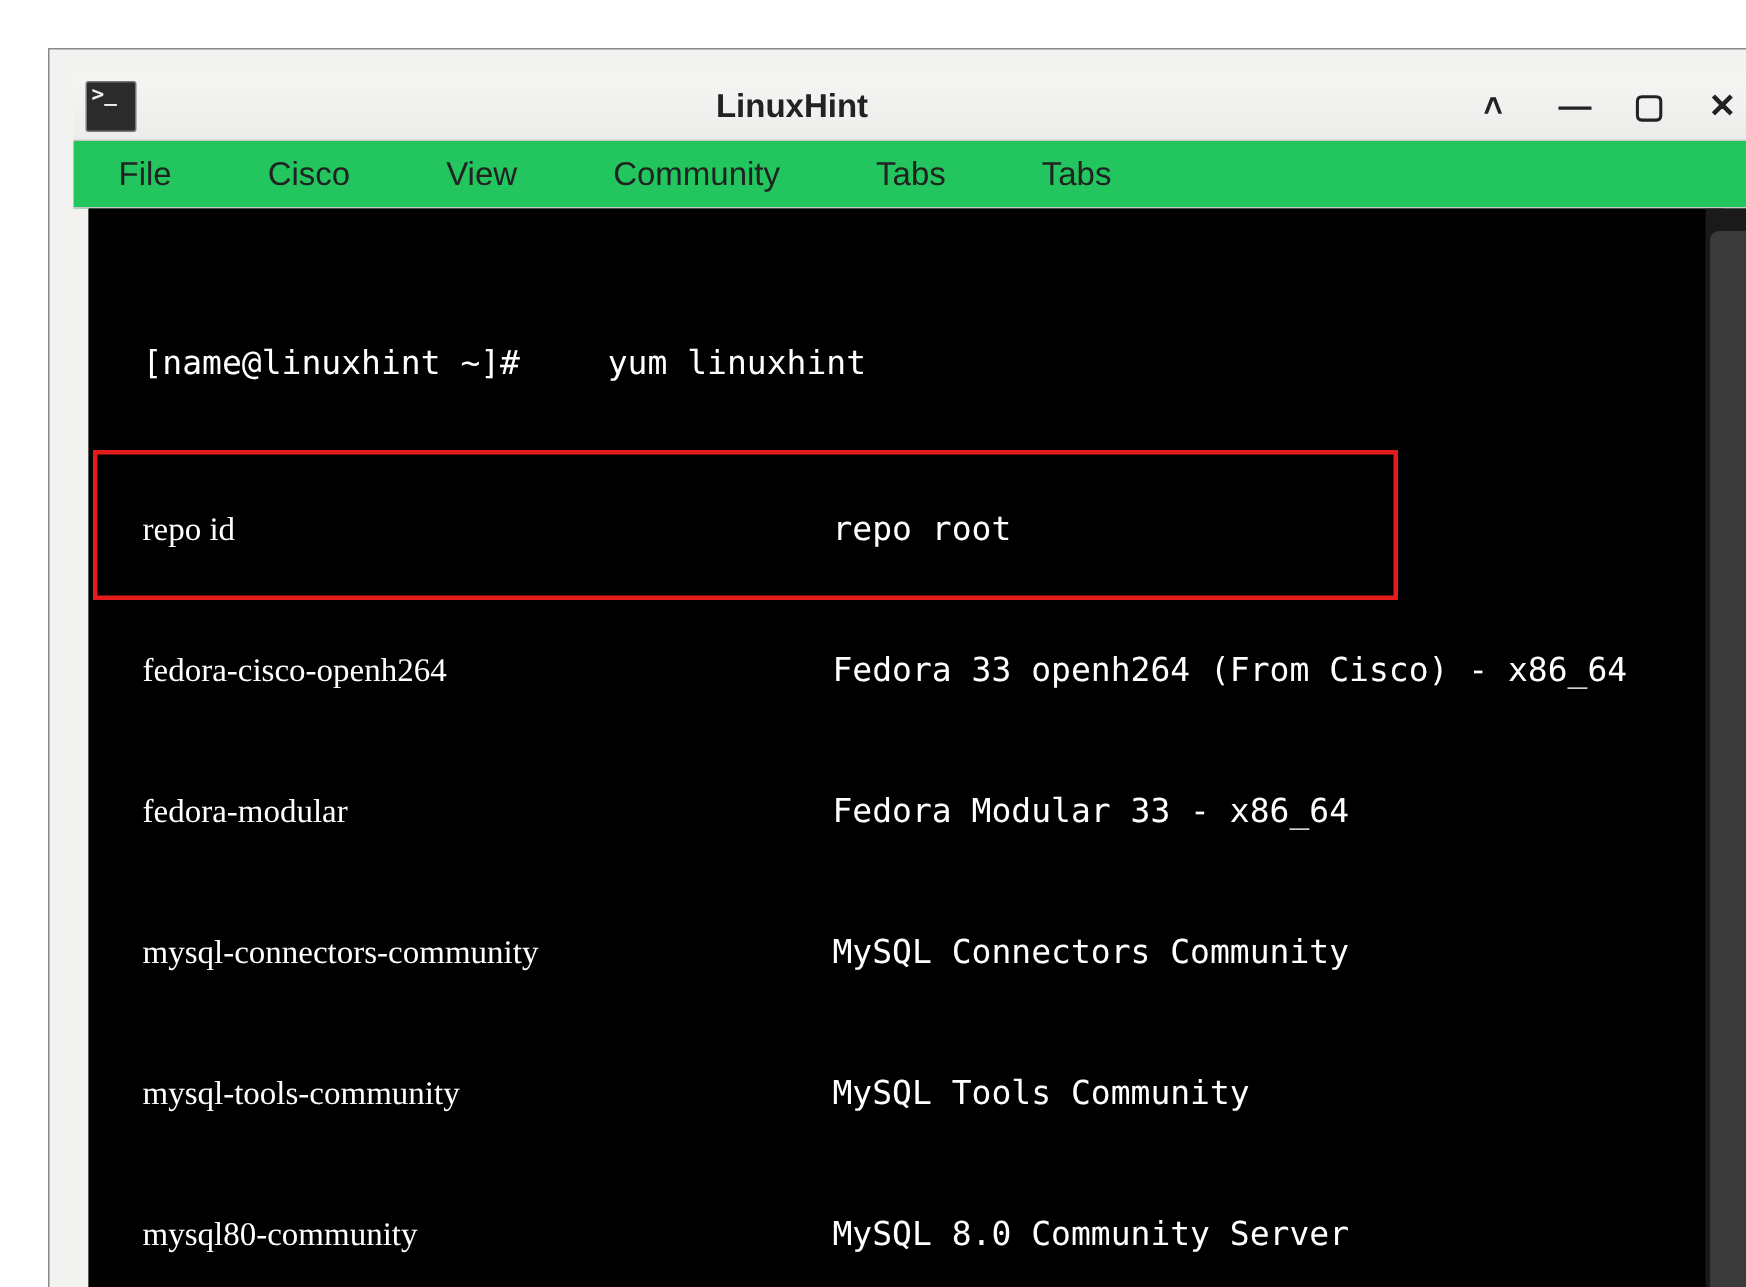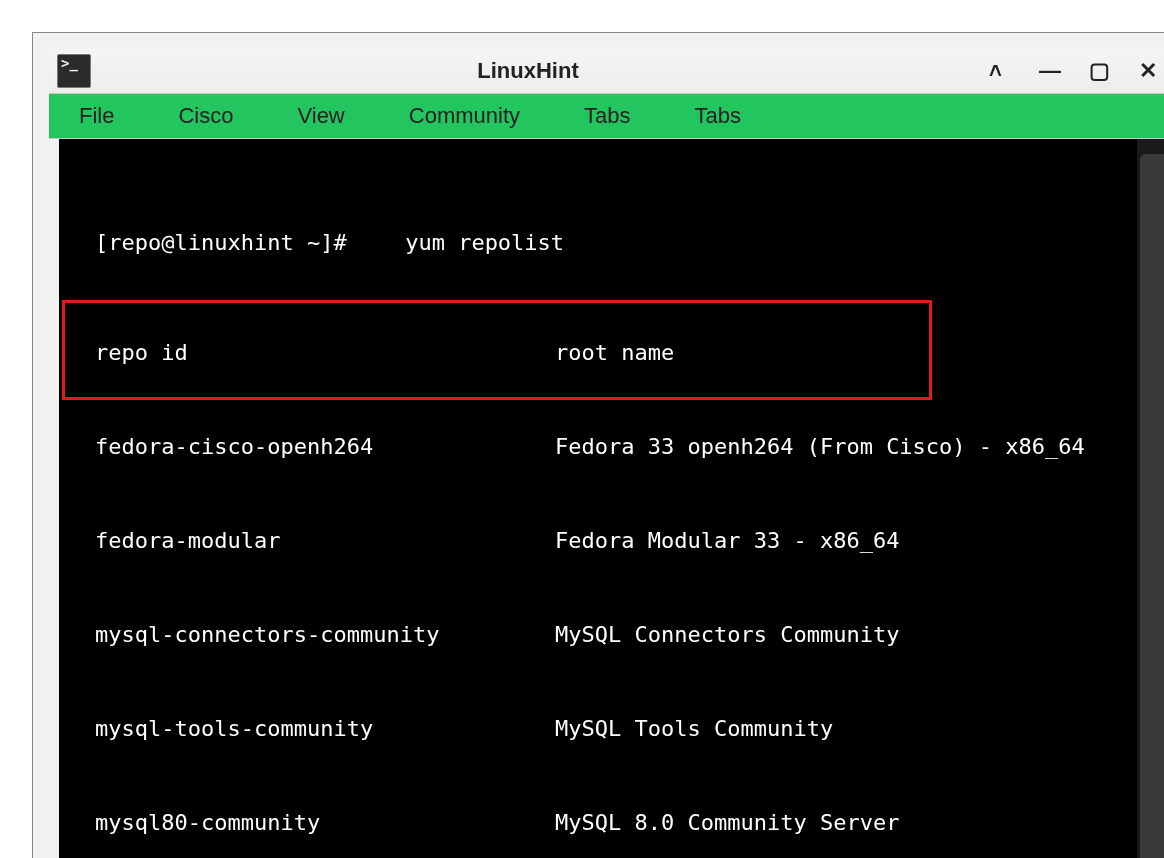--- a/index.html
+++ b/index.html
@@ -111,21 +111,21 @@
     .line { height: 31px; }
     .highlight-box {
       position: absolute;
       left: 3px;
       top: 161px;
       width: 870px;
       height: 100px;
       border: 3px solid #e31b1b;
       pointer-events: none;
     }
-    .col1 { display: inline-block; width: 460px; }
+    .col1 { display: inline-block; width: 460px; font-family: Liberation Serif, serif; }
   </style>
 </head>
 <body>
 
 <div class="window">
 
   <div class="titlebar">
     <div class="app-icon"></div>
     <div class="title">LinuxHint</div>
     <div class="controls">
@@ -140,22 +140,22 @@
     <span class="menu-item">File</span>
     <span class="menu-item">Cisco</span>
     <span class="menu-item">View</span>
     <span class="menu-item">Community</span>
     <span class="menu-item">Tabs</span>
     <span class="menu-item">Tabs</span>
   </div>
 
   <div class="terminal-wrap">
     <div class="terminal">
-      <div class="line"><span>[repo@linuxhint ~]# </span> <span>yum repolist</span></div>
-      <div class="line"><span class="col1">repo id</span><span>root name</span></div>
+      <div class="line"><span>[name@linuxhint ~]# </span> <span>yum linuxhint</span></div>
+      <div class="line"><span class="col1">repo id</span><span>repo root</span></div>
       <div class="line"><span class="col1">fedora-cisco-openh264</span><span>Fedora 33 openh264 (From Cisco) - x86_64</span></div>
       <div class="line"><span class="col1">fedora-modular</span><span>Fedora Modular 33 - x86_64</span></div>
       <div class="line"><span class="col1">mysql-connectors-community</span><span>MySQL Connectors Community</span></div>
       <div class="line"><span class="col1">mysql-tools-community</span><span>MySQL Tools Community</span></div>
       <div class="line"><span class="col1">mysql80-community</span><span>MySQL 8.0 Community Server</span></div>
       
       
       
 
       <div class="highlight-box"></div>

